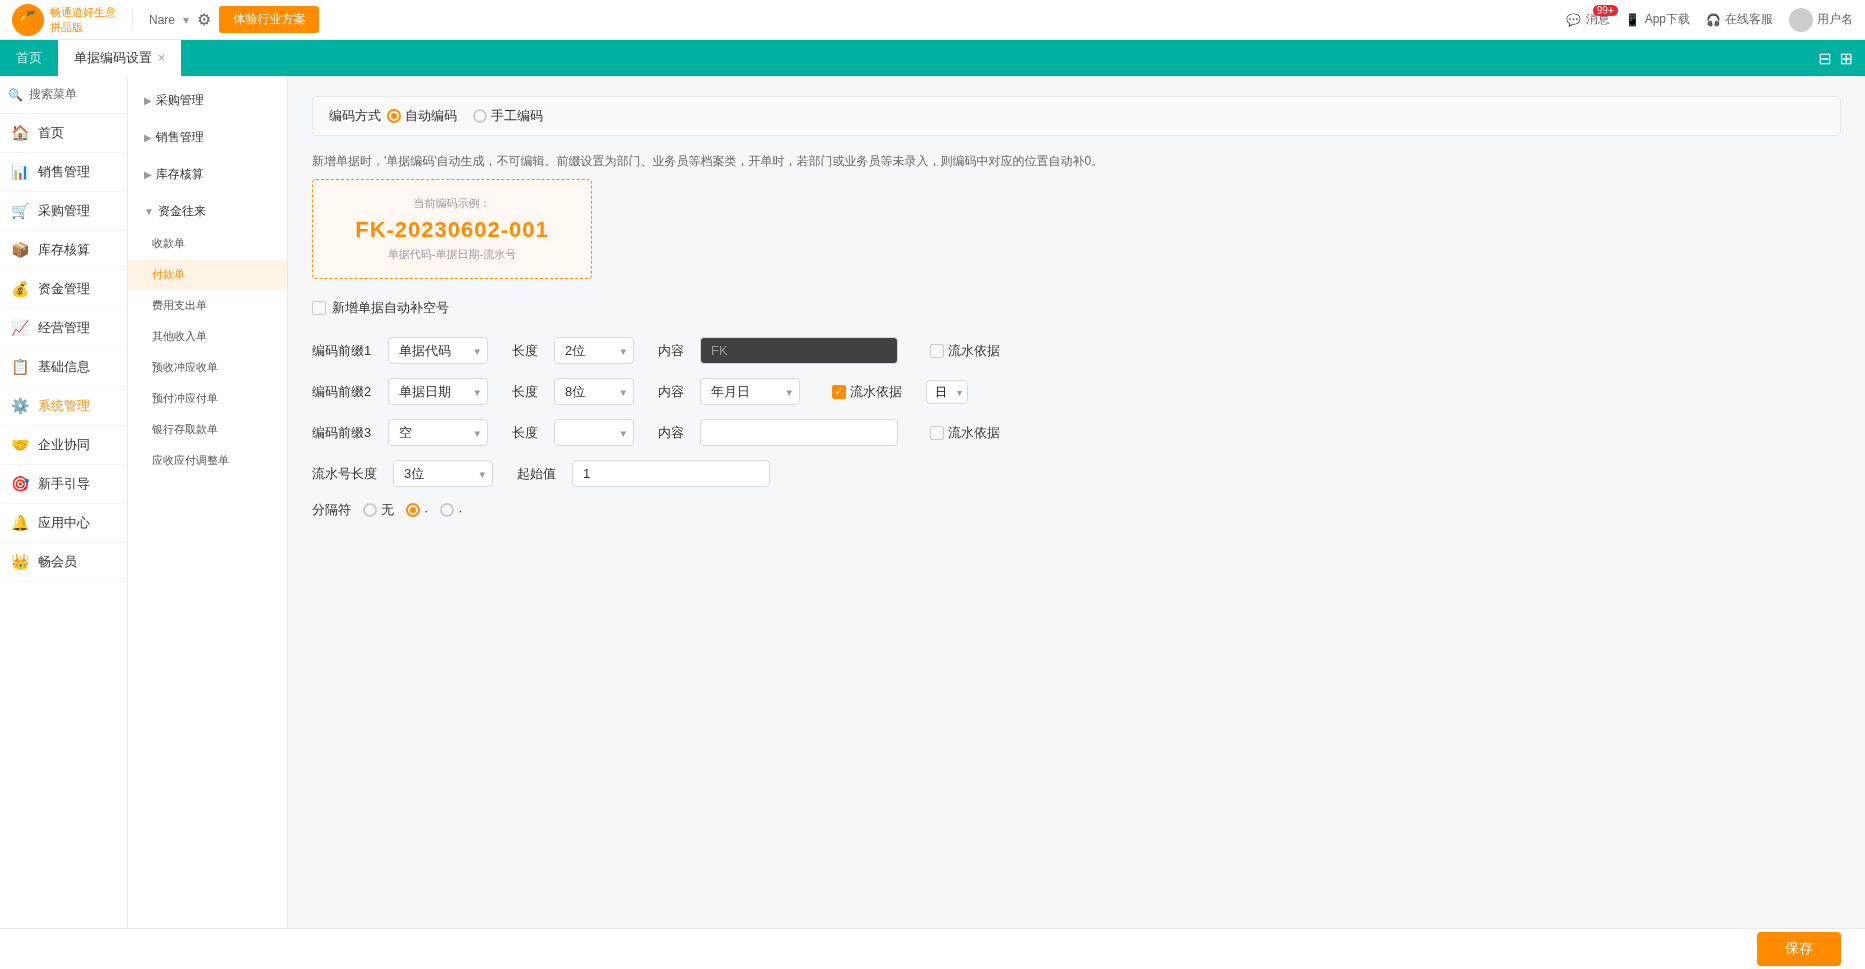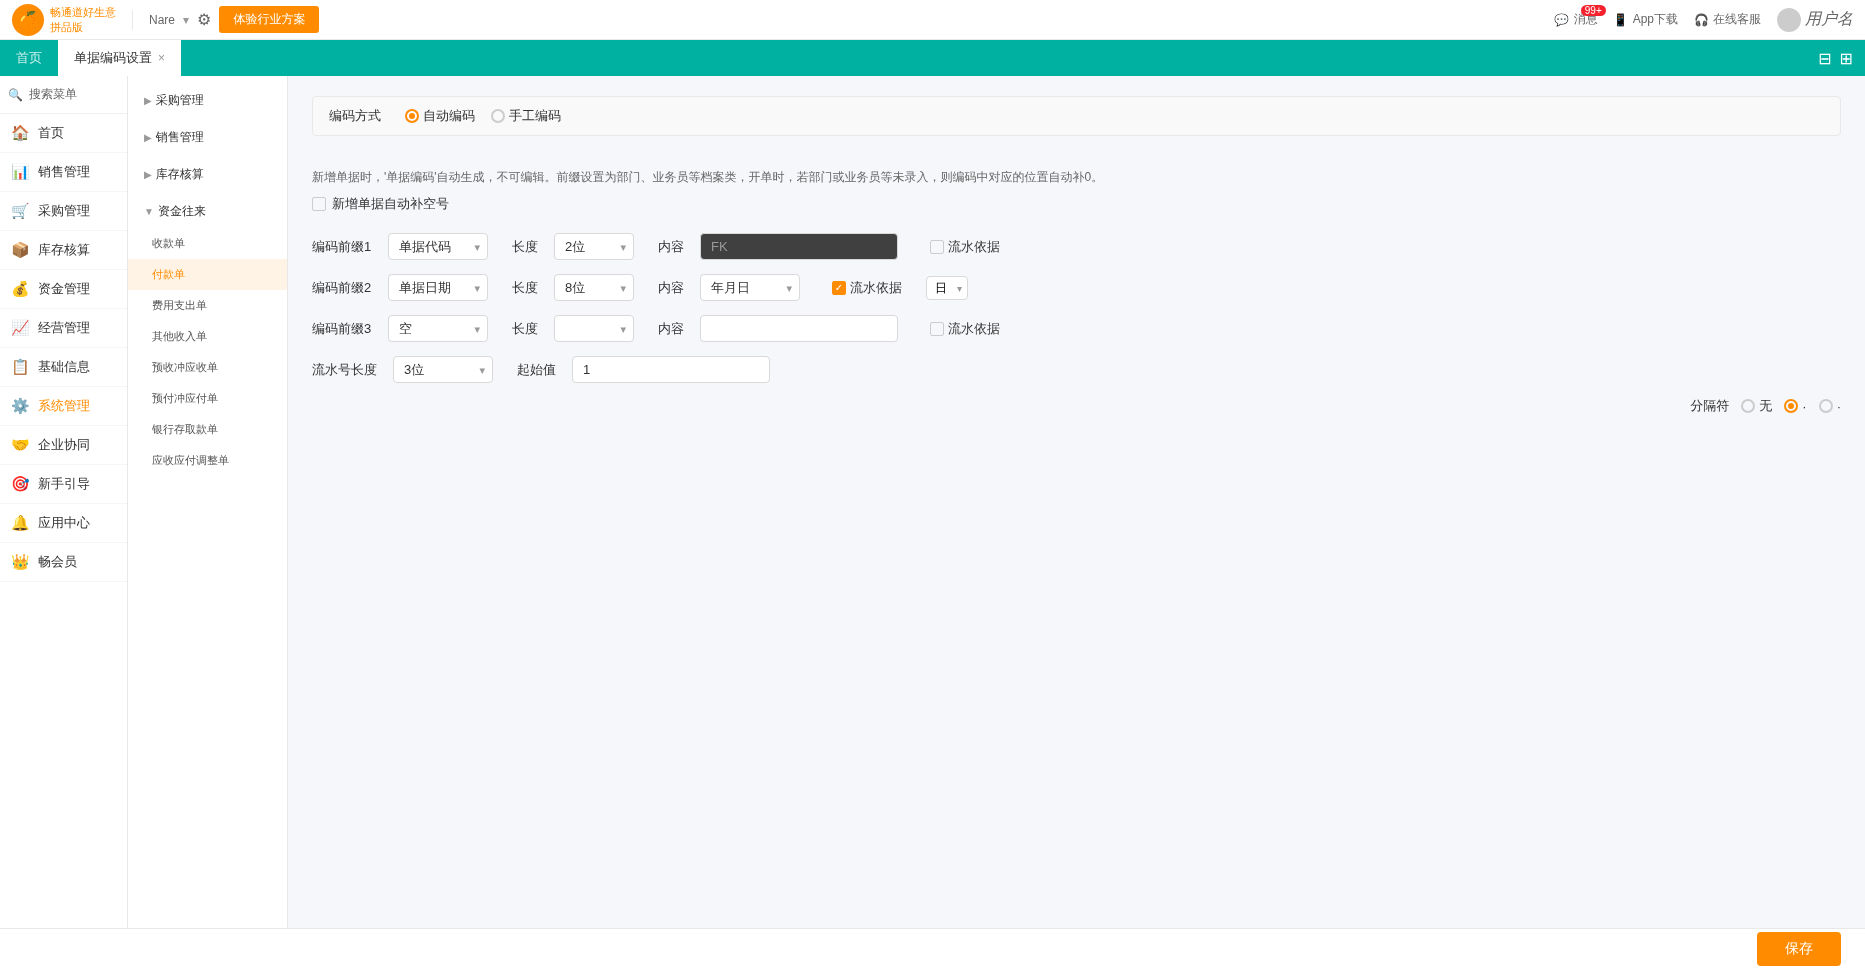--- a/index.html
+++ b/index.html
@@ -32,21 +32,21 @@
       padding: 5px 14px;
       border-radius: 3px;
       cursor: pointer;
       font-size: 12px;
       font-family: Liberation Mono, monospace;
     }
     .top-bar-right { display: flex; align-items: center; gap: 16px; }
     .top-right-item { display: flex; align-items: center; gap: 4px; font-size: 12px; color: #666; cursor: pointer; position: relative; }
     .badge { background: #f5222d; color: white; border-radius: 10px; font-size: 10px; padding: 0 4px; position: absolute; top: -6px; right: -8px; }
     .user-avatar { width: 24px; height: 24px; background: #ccc; border-radius: 50%; }
-    .user-name { font-size: 16px; color: #666; font-style: italic; }
+    .user-name { font-size: 12px; color: #666; }
 
     
     .nav-tabs {
       height: 36px;
       background: #00b0a0;
       display: flex;
       align-items: center;
       padding: 0 0;
     }
     .nav-tab {
@@ -139,21 +139,21 @@
     .sub-menu-item.active { background: #fff3e6; color: #ff8c00; font-weight: 500; }
 
     
     .content-area {
       flex: 1;
       overflow-y: auto;
       padding: 20px 24px;
       background: #f5f7fa;
     }
     .page-title { font-size: 16px; font-weight: 600; color: #333; margin-bottom: 16px; }
-    .encoding-method { display: flex; align-items: center; gap: 24px; margin-bottom: 32px; padding: 10px 16px; background: #f9f9f9; border: 1px solid #e8e8e8; border-radius: 4px; }
+    .encoding-method { display: flex; align-items: center; gap: 6px; margin-bottom: 16px; padding: 10px 16px; background: #f9f9f9; border: 1px solid #e8e8e8; border-radius: 4px; }
     .encoding-method-label { font-size: 13px; color: #333; }
     .radio-group { display: flex; align-items: center; gap: 16px; }
     .radio-item { display: flex; align-items: center; gap: 4px; cursor: pointer; font-size: 13px; color: #333; }
     .radio-dot { width: 14px; height: 14px; border-radius: 50%; border: 2px solid #ccc; display: flex; align-items: center; justify-content: center; }
     .radio-dot.checked { border-color: #ff8c00; }
     .radio-dot.checked::after { content: ''; width: 6px; height: 6px; background: #ff8c00; border-radius: 50%; }
 
     .info-text { font-size: 12px; color: #666; margin-bottom: 8px; line-height: 1.6; }
 
     
@@ -203,21 +203,21 @@
       min-width: 80px;
       background: #fff;
     }
     .form-input.readonly { background: #404040; color: #999; }
     .content-label { font-size: 13px; color: #333; margin-left: 8px; }
     .serial-checkbox { display: flex; align-items: center; gap: 4px; font-size: 13px; color: #333; margin-left: 16px; }
     .serial-checkbox-box { width: 14px; height: 14px; border: 1px solid #ccc; border-radius: 2px; cursor: pointer; }
     .serial-checkbox-box.checked { background: #ff8c00; border-color: #ff8c00; display: flex; align-items: center; justify-content: center; color: white; font-size: 10px; }
 
     
-    .separator-row { display: flex; align-items: center; gap: 12px; margin-top: 8px; font-size: 13px; color: #333; justify-content: flex-end; }
+    .separator-row { display: flex; align-items: center; gap: 12px; margin-top: 8px; font-size: 13px; color: #333; }
     .sep-radio { display: flex; align-items: center; gap: 4px; cursor: pointer; }
     .sep-radio-dot { width: 14px; height: 14px; border-radius: 50%; border: 2px solid #ccc; display: flex; align-items: center; justify-content: center; }
     .sep-radio-dot.checked { border-color: #ff8c00; }
     .sep-radio-dot.checked::after { content: ''; width: 6px; height: 6px; background: #ff8c00; border-radius: 50%; }
 
     
     .bottom-bar {
       height: 41px;
       background: #fff;
       border-top: 1px solid #e8e8e8;
@@ -407,20 +407,25 @@
           <div class="radio-dot"></div>
           <span>手工编码</span>
         </label>
       </div>
     </div>
 
     
     <div class="info-text">新增单据时，'单据编码'自动生成，不可编辑。前缀设置为部门、业务员等档案类，开单时，若部门或业务员等未录入，则编码中对应的位置自动补0。</div>
 
     
+    <div class="preview-box">
+      <div class="preview-label">当前编码示例：</div>
+      <div class="preview-code">FK-20230602-001</div>
+      <div class="preview-desc">单据代码-单据日期-流水号</div>
+    </div>
 
     
     <div class="auto-fill-row">
       <div class="checkbox-box"></div>
       <span>新增单据自动补空号</span>
     </div>
 
     
     <div class="form-row">
       <span class="form-label">编码前缀1</span>

